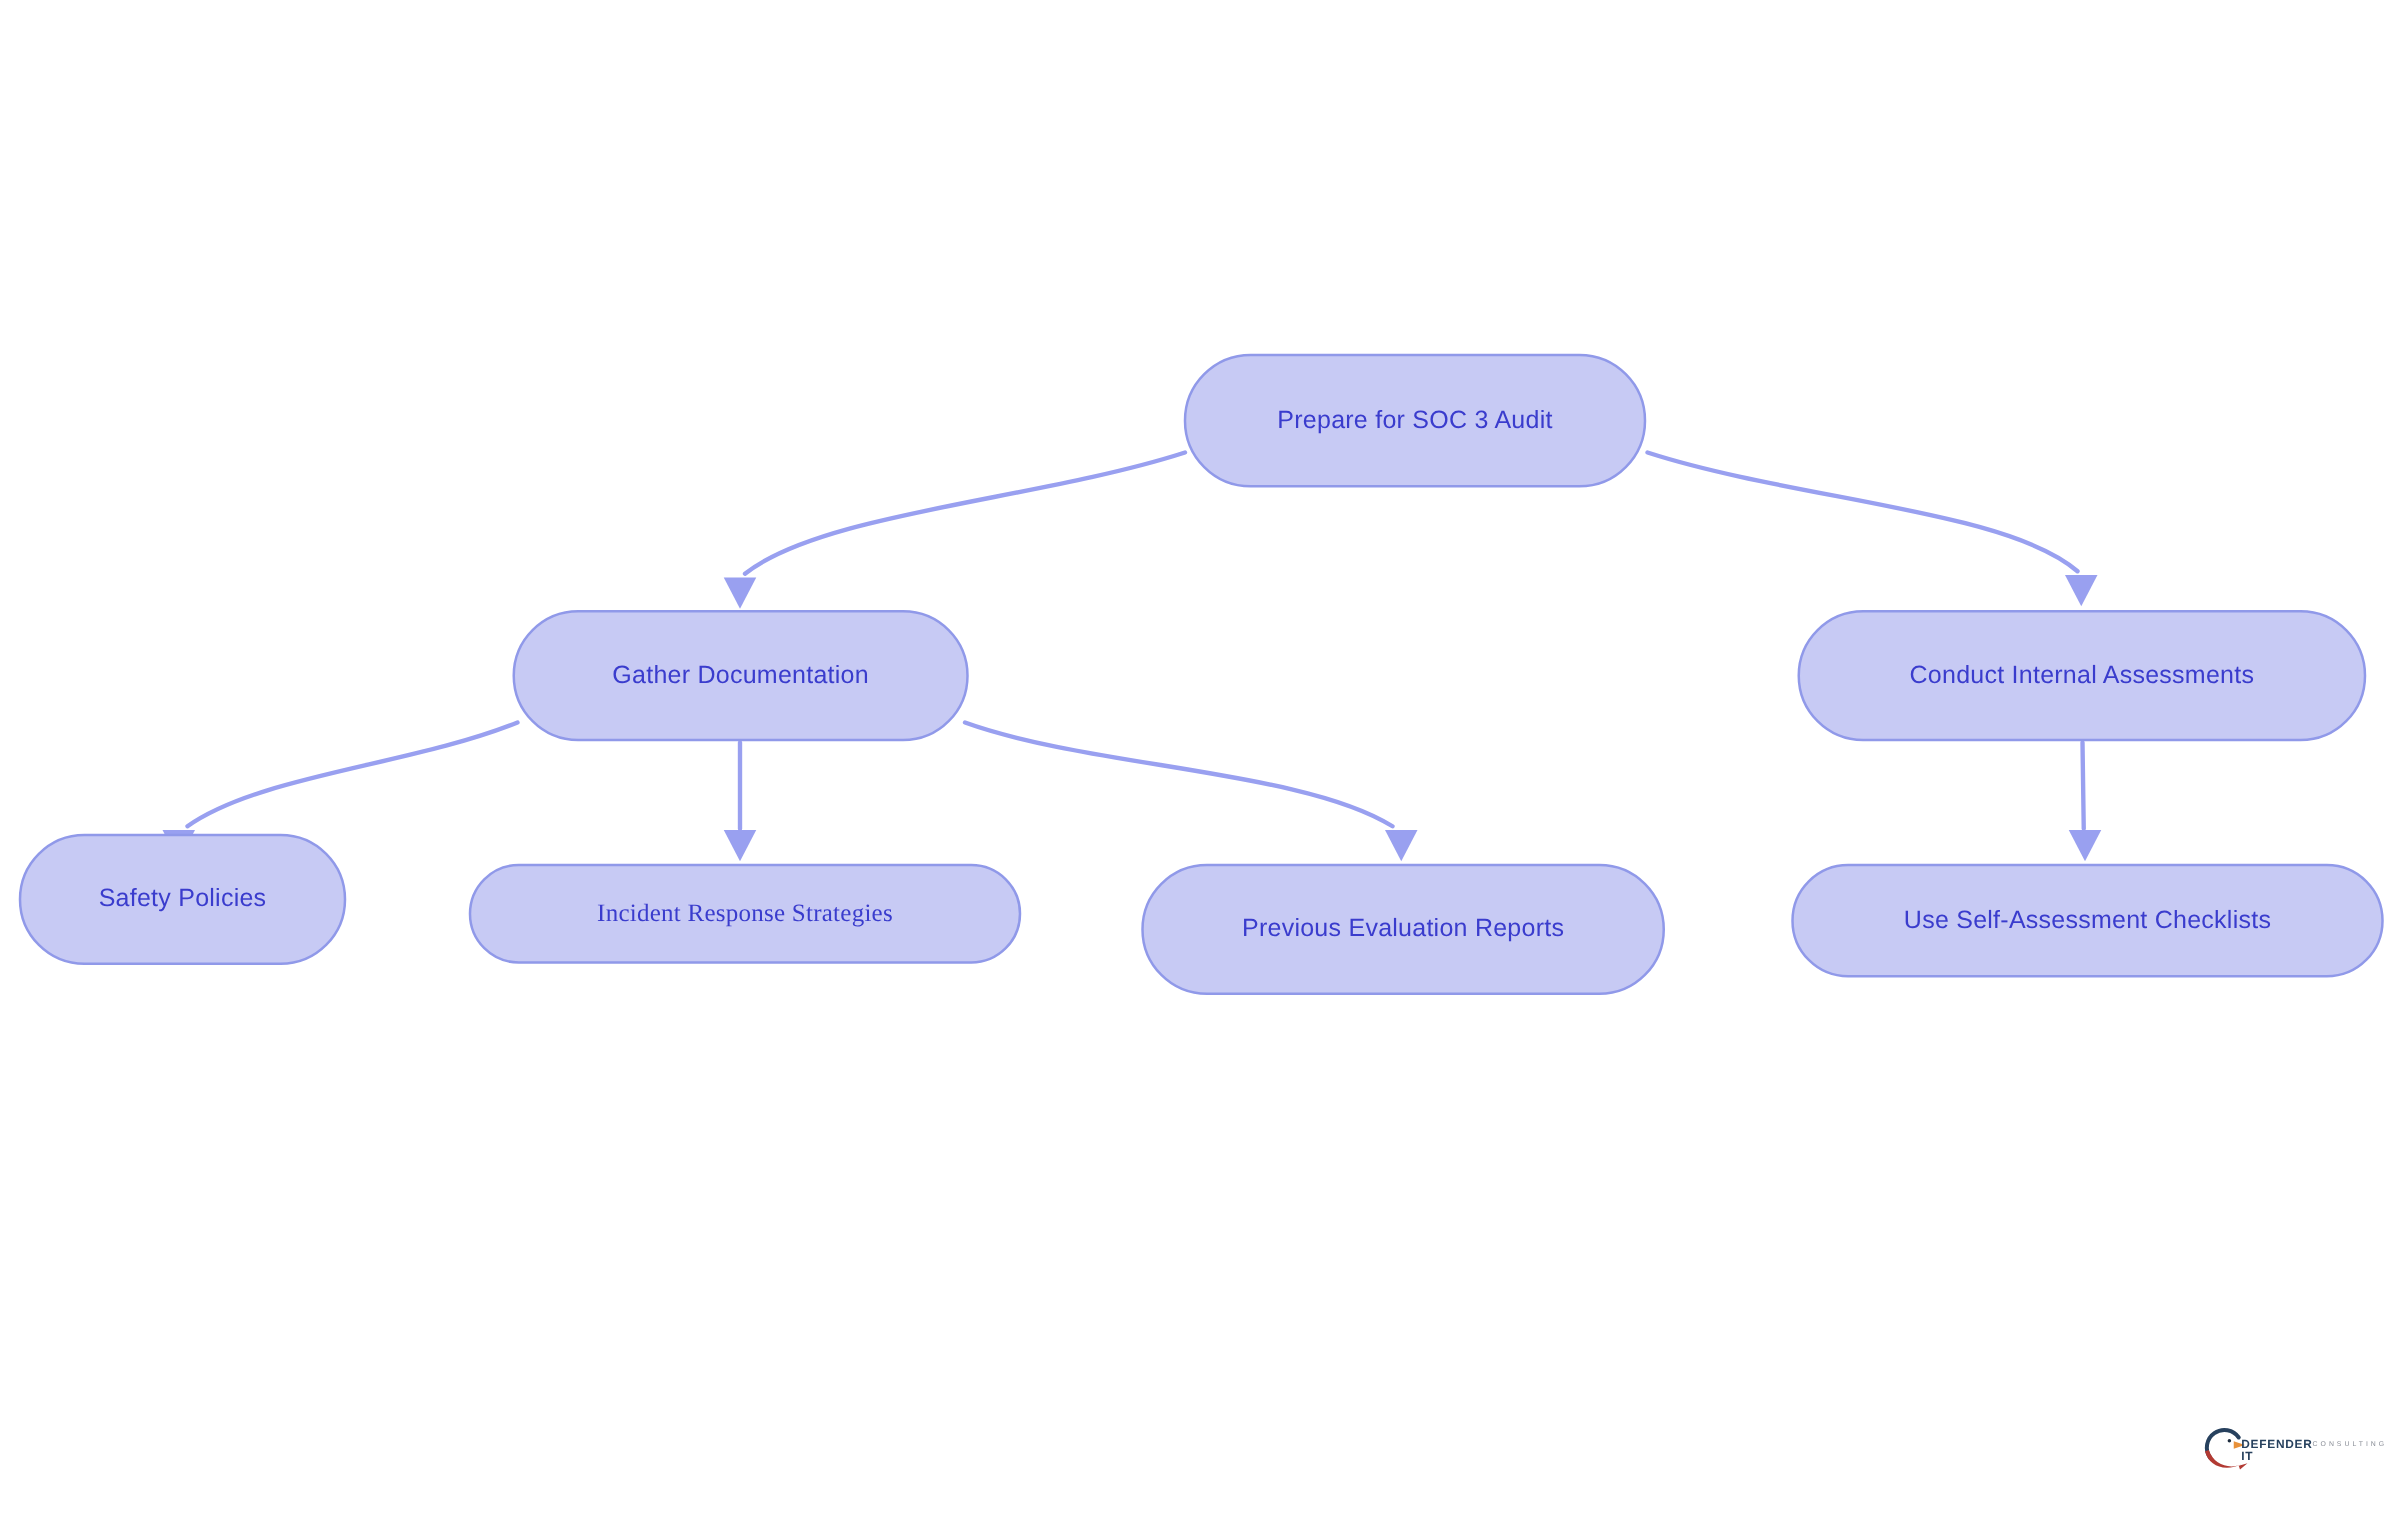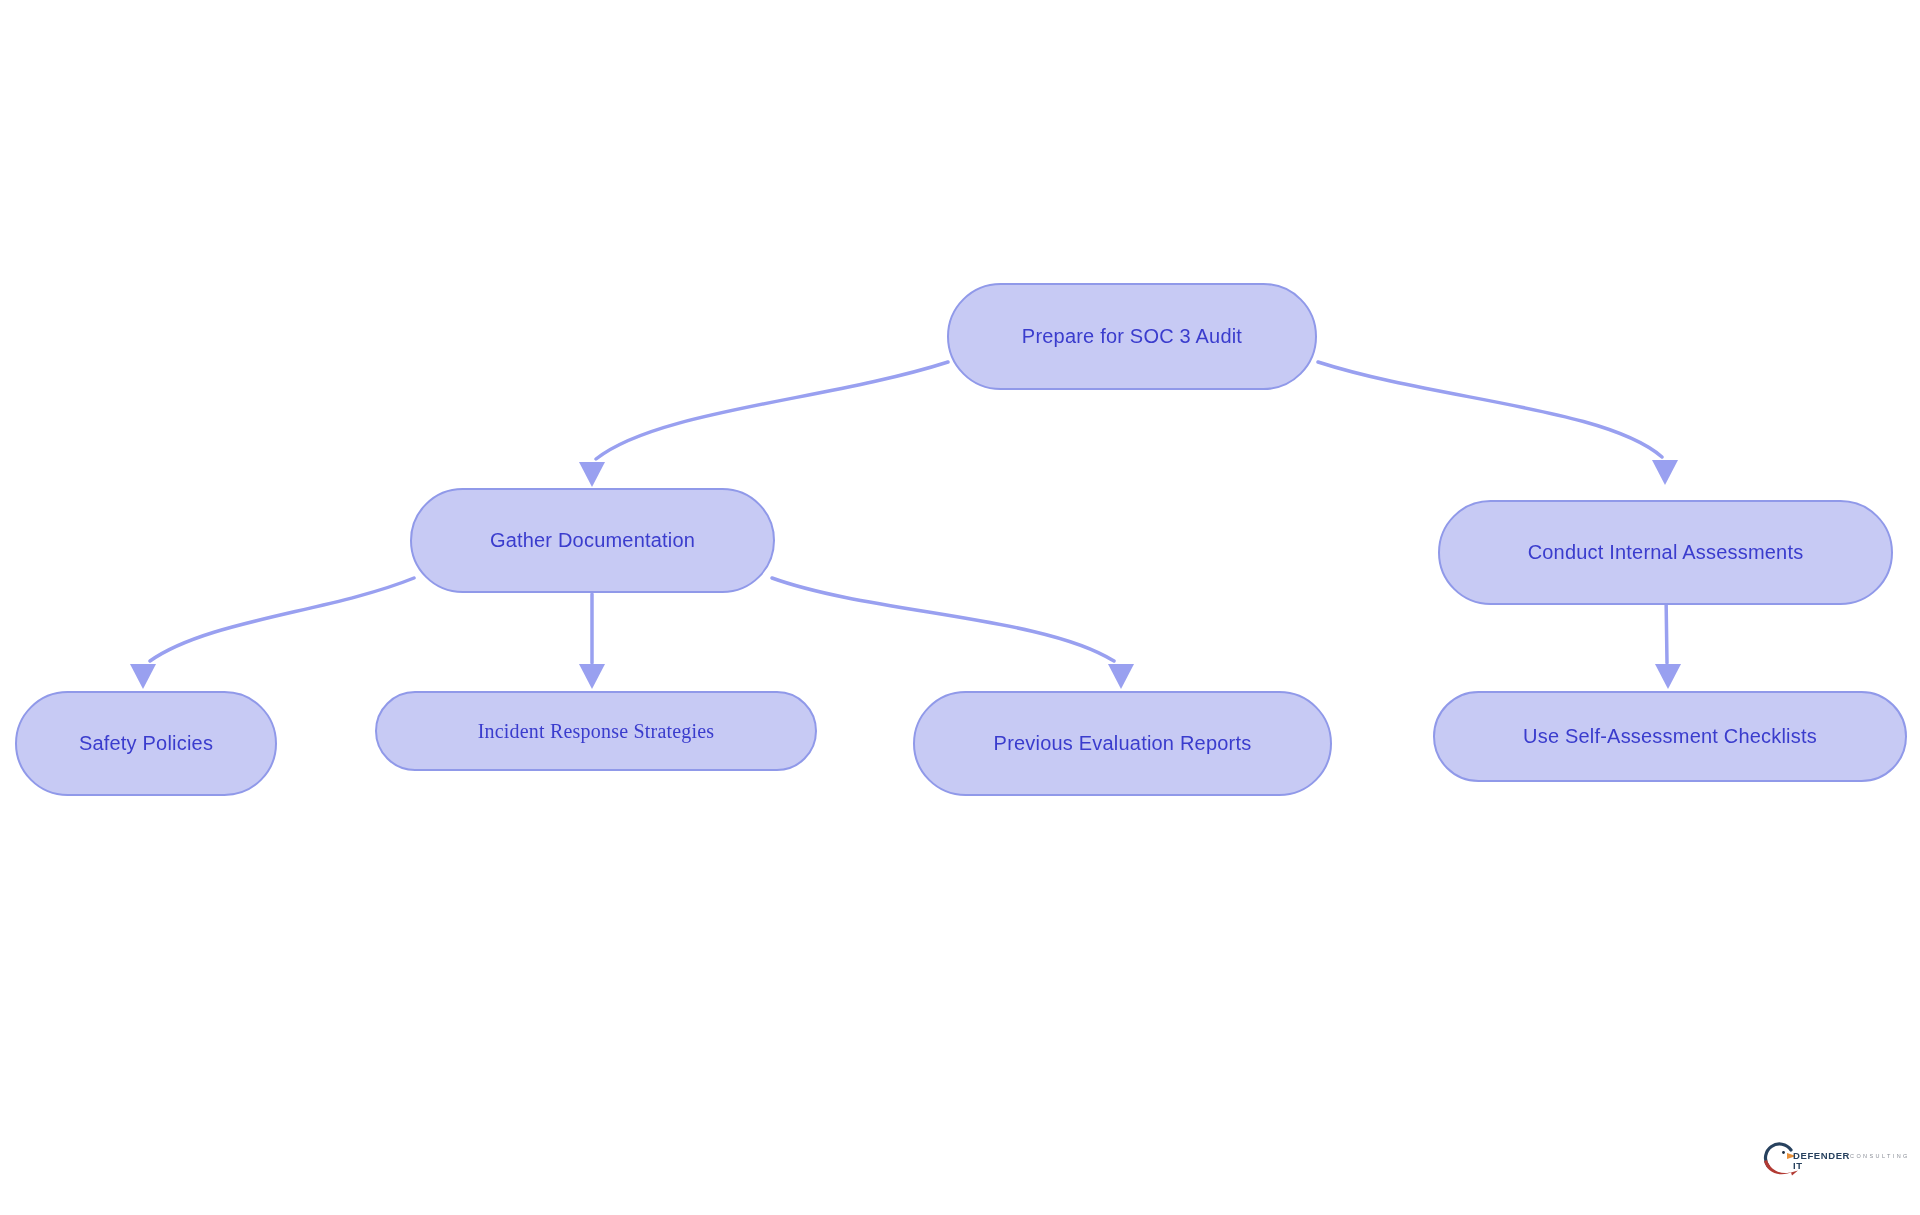--- a/index.html
+++ b/index.html
@@ -83,23 +83,23 @@
   <polygon points="1121,689 1108,664 1134,664"></polygon>
 
   <path d="M 1666 594 L 1667 663"></path>
   <polygon points="1668,689 1655,664 1681,664"></polygon>
 </svg>
 
 <div class="node" style="left:947px; top:283px; width:370px; height:107px;">Prepare for SOC 3 Audit</div>
 
 <div class="node" style="left:410px; top:488px; width:365px; height:105px;">Gather Documentation</div>
 
-<div class="node" style="left:1438px; top:488px; width:455px; height:105px;margin-top:12px;">Conduct Internal Assessments</div>
+<div class="node" style="left:1438px; top:488px; width:455px; height:105px;">Conduct Internal Assessments</div>
 
-<div class="node" style="left:15px; top:691px; width:262px; height:105px;">Safety Policies</div>
+<div class="node" style="left:15px; top:667px; width:262px; height:105px;">Safety Policies</div>
 
 <div class="node" style="left:375px; top:691px; width:442px; height:80px;font-family:Liberation Serif, serif;">Incident Response Strategies</div>
 
 <div class="node" style="left:913px; top:691px; width:419px; height:105px;">Previous Evaluation Reports</div>
 
 <div class="node" style="left:1433px; top:691px; width:474px; height:91px;">Use Self-Assessment Checklists</div>
 
 <div class="logo">
   <svg class="logo-icon" viewBox="0 0 40 40" xmlns="http://www.w3.org/2000/svg">
 

